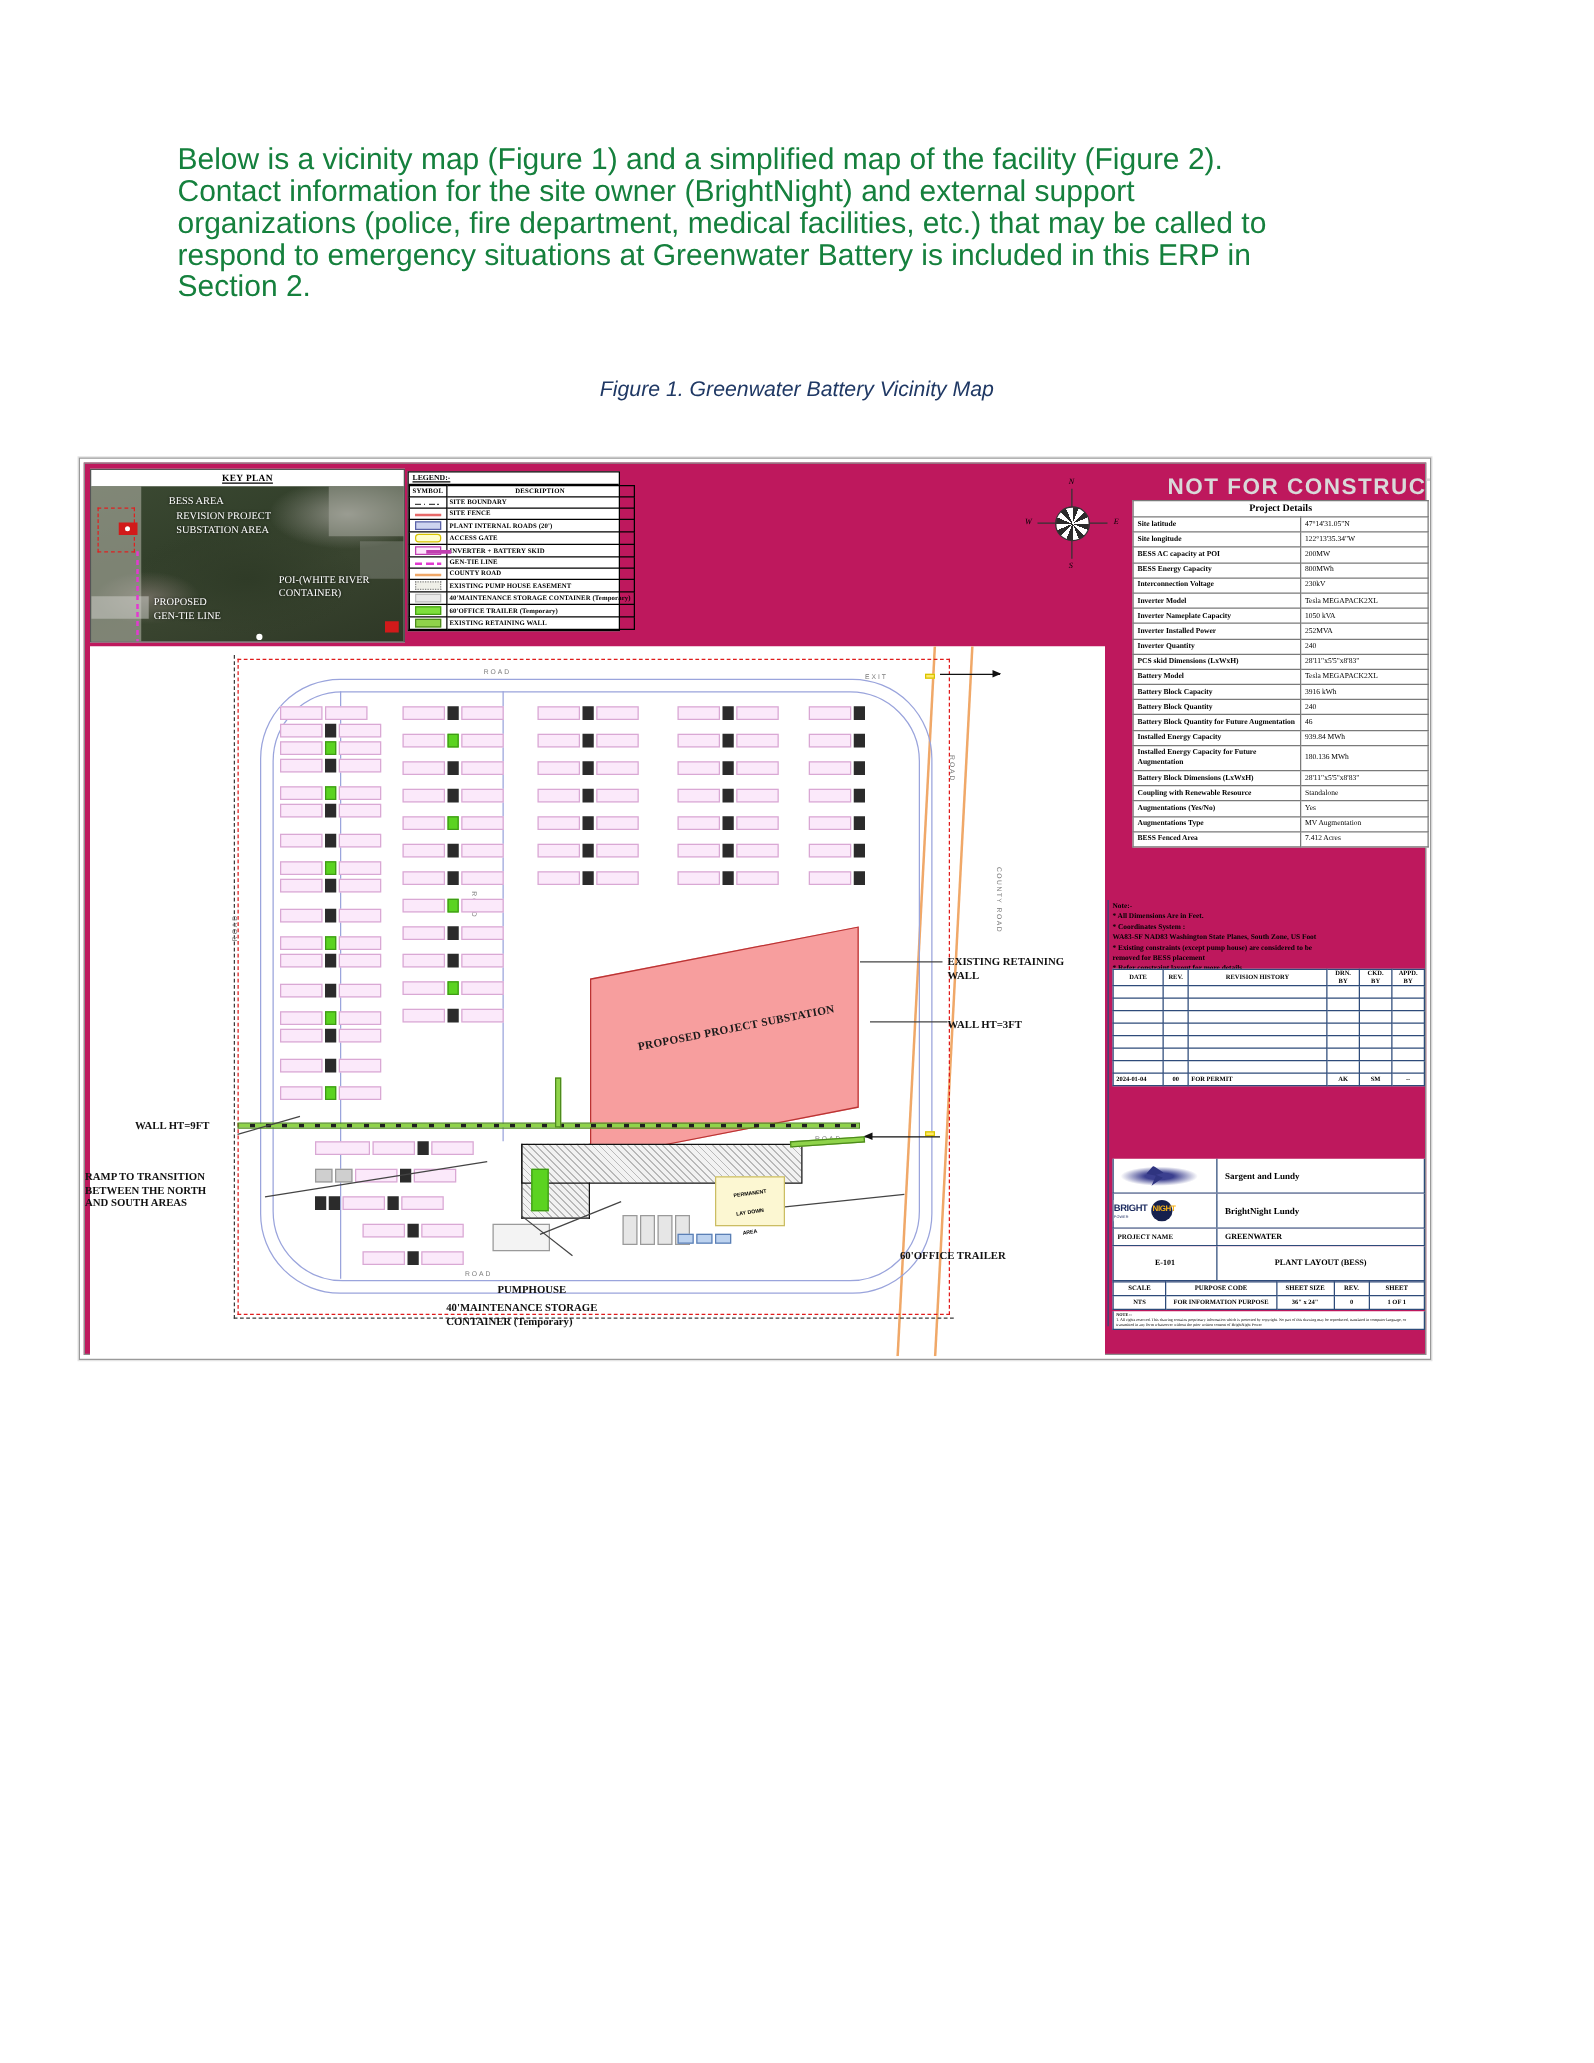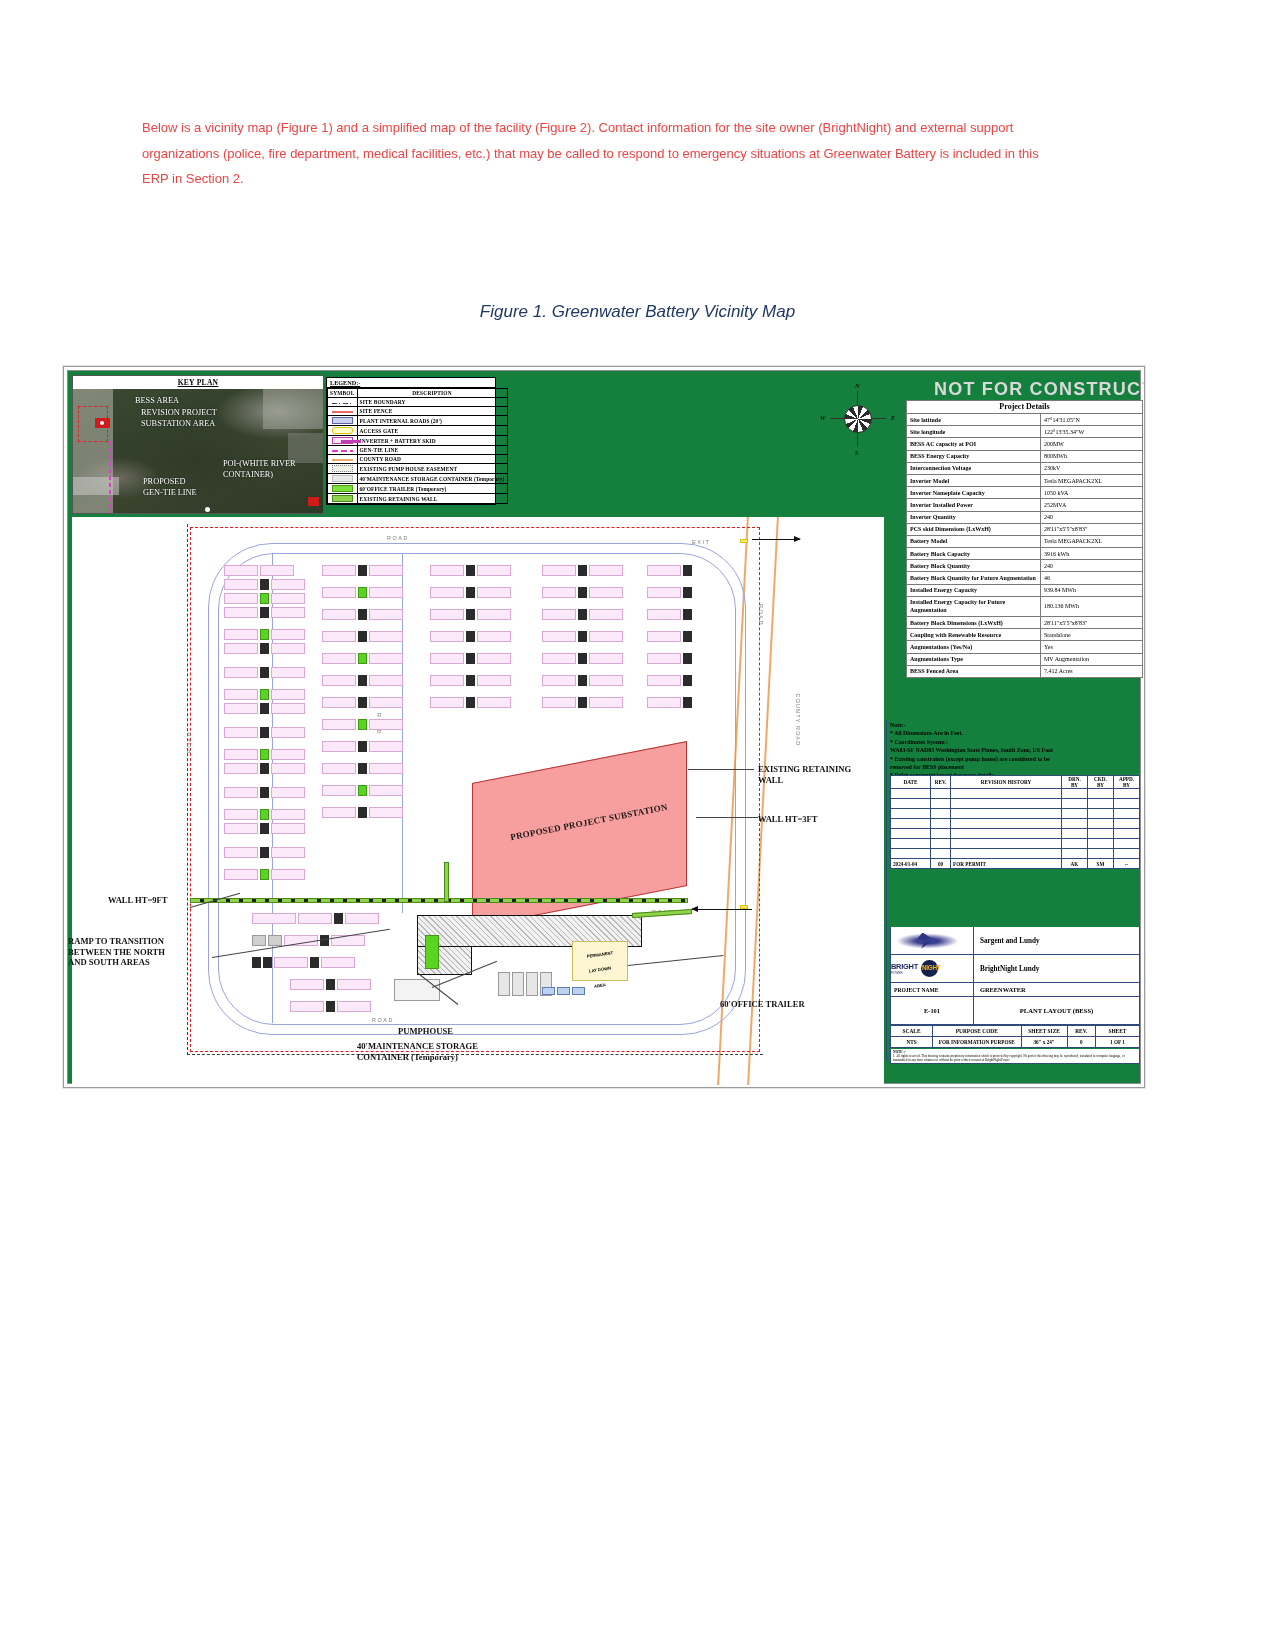--- a/index.html
+++ b/index.html
@@ -9,23 +9,23 @@
     background:#ffffff;
     font-family:"Liberation Sans", sans-serif;
     position:relative;
     overflow:hidden;
   }
 
   
   #intro {
     position:absolute;
     left:142px; top:115px; width:900px;
-    font-size:13px;
+    font-size:24px;
     line-height:25.5px;
-    color:#ef4444;
+    color:#15803d;
     text-align:left;
   }
 
   
   #fig-caption {
     position:absolute;
     left:0; top:302px; width:1275px;
     text-align:center;
     font-size:17px;
     font-style:italic;
@@ -39,21 +39,21 @@
     left:63px; top:366px;
     width:1082px; height:722px;
     background:#ffffff;
     border:1px solid #9a9a9a;
     box-shadow:0 0 0 1px #e4e4e4;
     overflow:hidden;
   }
   #sheet-inner {
     position:absolute; inset:3px;
     border:1px solid #8d8d8d;
-    background:#15803d;
+    background:#be185d;
   }
 
   
   #keyplan {
     position:absolute; left:4px; top:4px;
     width:252px; height:139px;
     border:1px solid #555;
     background:#fff;
   }
   #keyplan-title {
@@ -105,21 +105,21 @@
     font-family:"Liberation Serif", serif;
     font-weight:normal;
     font-size:8.3px;
     line-height:10.5px;
     text-shadow:0 0 2px rgba(0,0,0,.85);
     white-space:nowrap;
   }
   #kp-l1 { left:62px; top:7px; }
   #kp-l2 { left:68px; top:19px; }
   #kp-l3 { left:150px; top:70px; }
-  #kp-l4 { left:70px; top:88px; }
+  #kp-l4 { left:50px; top:88px; }
 
   
   #legend {
     position:absolute; left:258px; top:6px;
     width:170px;
     border:1px solid #000;
     background:#fff;
     font-family:"Liberation Serif", serif;
   }
   #legend-title {

